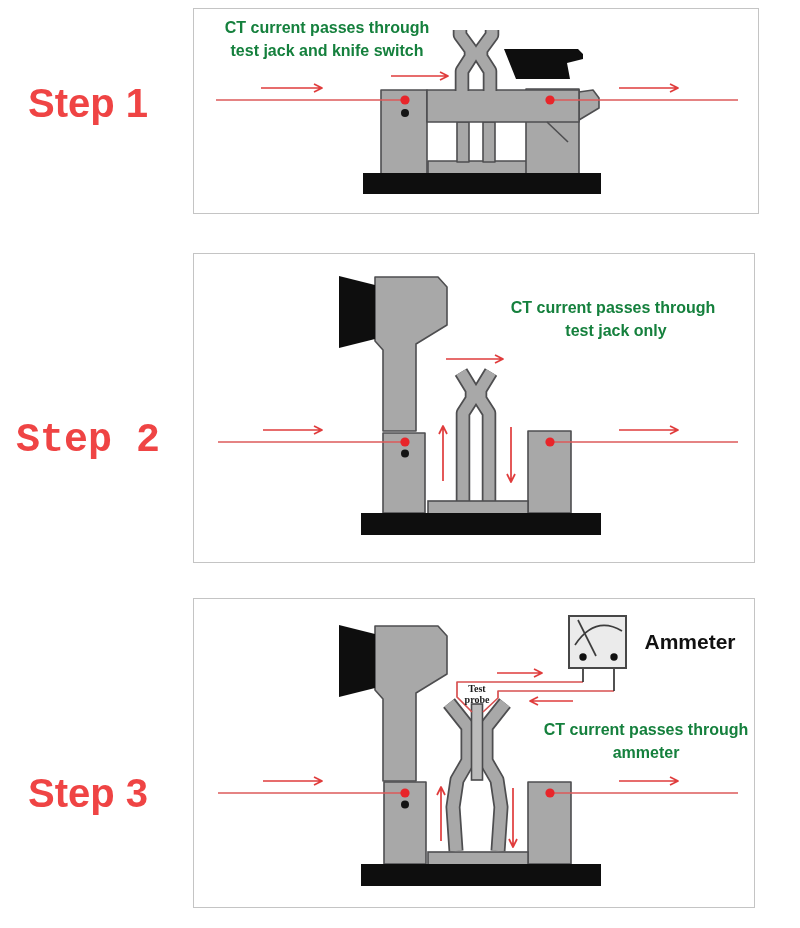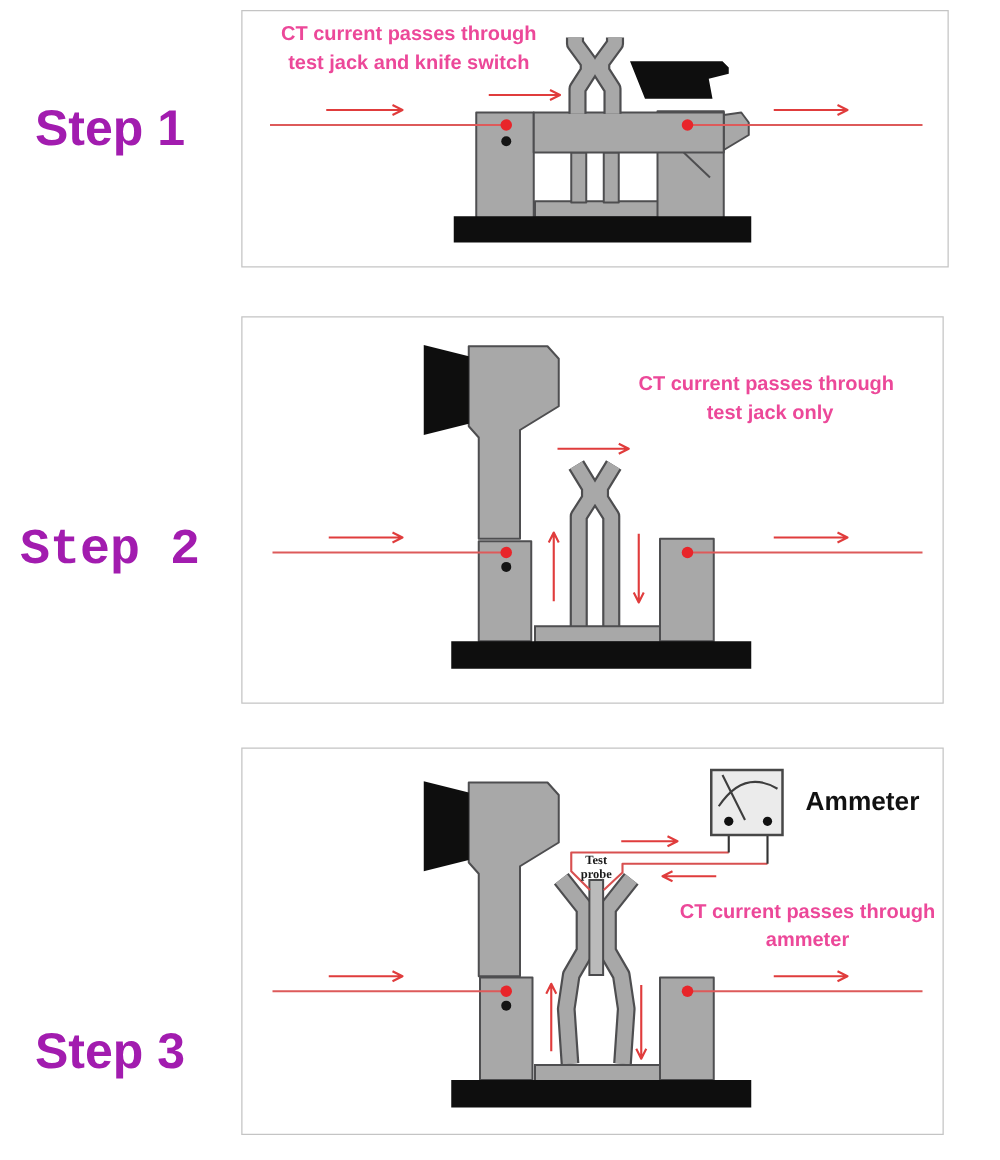--- a/index.html
+++ b/index.html
@@ -1,37 +1,37 @@
 <!DOCTYPE html>
 <html><head>
 <meta charset="utf-8">
 <style>
   html,body{margin:0;padding:0;background:#ffffff;}
   .stage{position:relative;width:800px;height:928px;background:#ffffff;overflow:hidden;
          font-family:"Liberation Sans", sans-serif;}
   .panel{position:absolute;background:#ffffff;border:1px solid #c4c4c4;}
   .panel svg{position:absolute;left:0;top:0;width:100%;height:100%;}
   .step-label{position:absolute;transform:translateX(-50%);font-size:40px;line-height:48px;
-              font-weight:700;color:#a21caf;white-space:nowrap;}
+              font-weight:700;color:#ef4444;white-space:nowrap;}
   .cap{position:absolute;transform:translateX(-50%);font-size:16px;line-height:23px;
-       font-weight:700;color:#ec4899;white-space:nowrap;}
+       font-weight:700;color:#15803d;white-space:nowrap;}
   .ammeter-label{position:absolute;transform:translateX(-50%);font-size:21px;line-height:24px;
        font-weight:700;color:#111;white-space:nowrap;}
   .probe-label{position:absolute;transform:translateX(-50%);
        font-family:"Liberation Serif", serif;font-size:10px;line-height:10.5px;
        font-weight:700;color:#1a1a1a;white-space:nowrap;}
 </style>
 </head>
 <body>
 
 <div class="stage">
 
   <div class="step-label" style="left:88px;top:79px;">Step 1</div>
   <div class="step-label" style="left:88px;top:417px;font-family:Liberation Mono, monospace;">Step 2</div>
-  <div class="step-label" style="left:88px;top:769px;margin-top:48px;">Step 3</div>
+  <div class="step-label" style="left:88px;top:769px;">Step 3</div>
 
   <div class="panel" style="left:193px;top:8px;width:564px;height:204px;">
     <svg viewBox="193 8 564 204" preserveAspectRatio="none">
 
       <g fill="#a8a8a8" stroke="#4e4e50" stroke-width="1.6" stroke-linejoin="round">
         <rect x="427" y="160" width="100" height="13"></rect>
         <rect x="456" y="121" width="12" height="40"></rect>
         <rect x="482" y="121" width="12" height="40"></rect>
         <rect x="380" y="89" width="46" height="86"></rect>
         <rect x="525" y="88" width="53" height="86"></rect>

